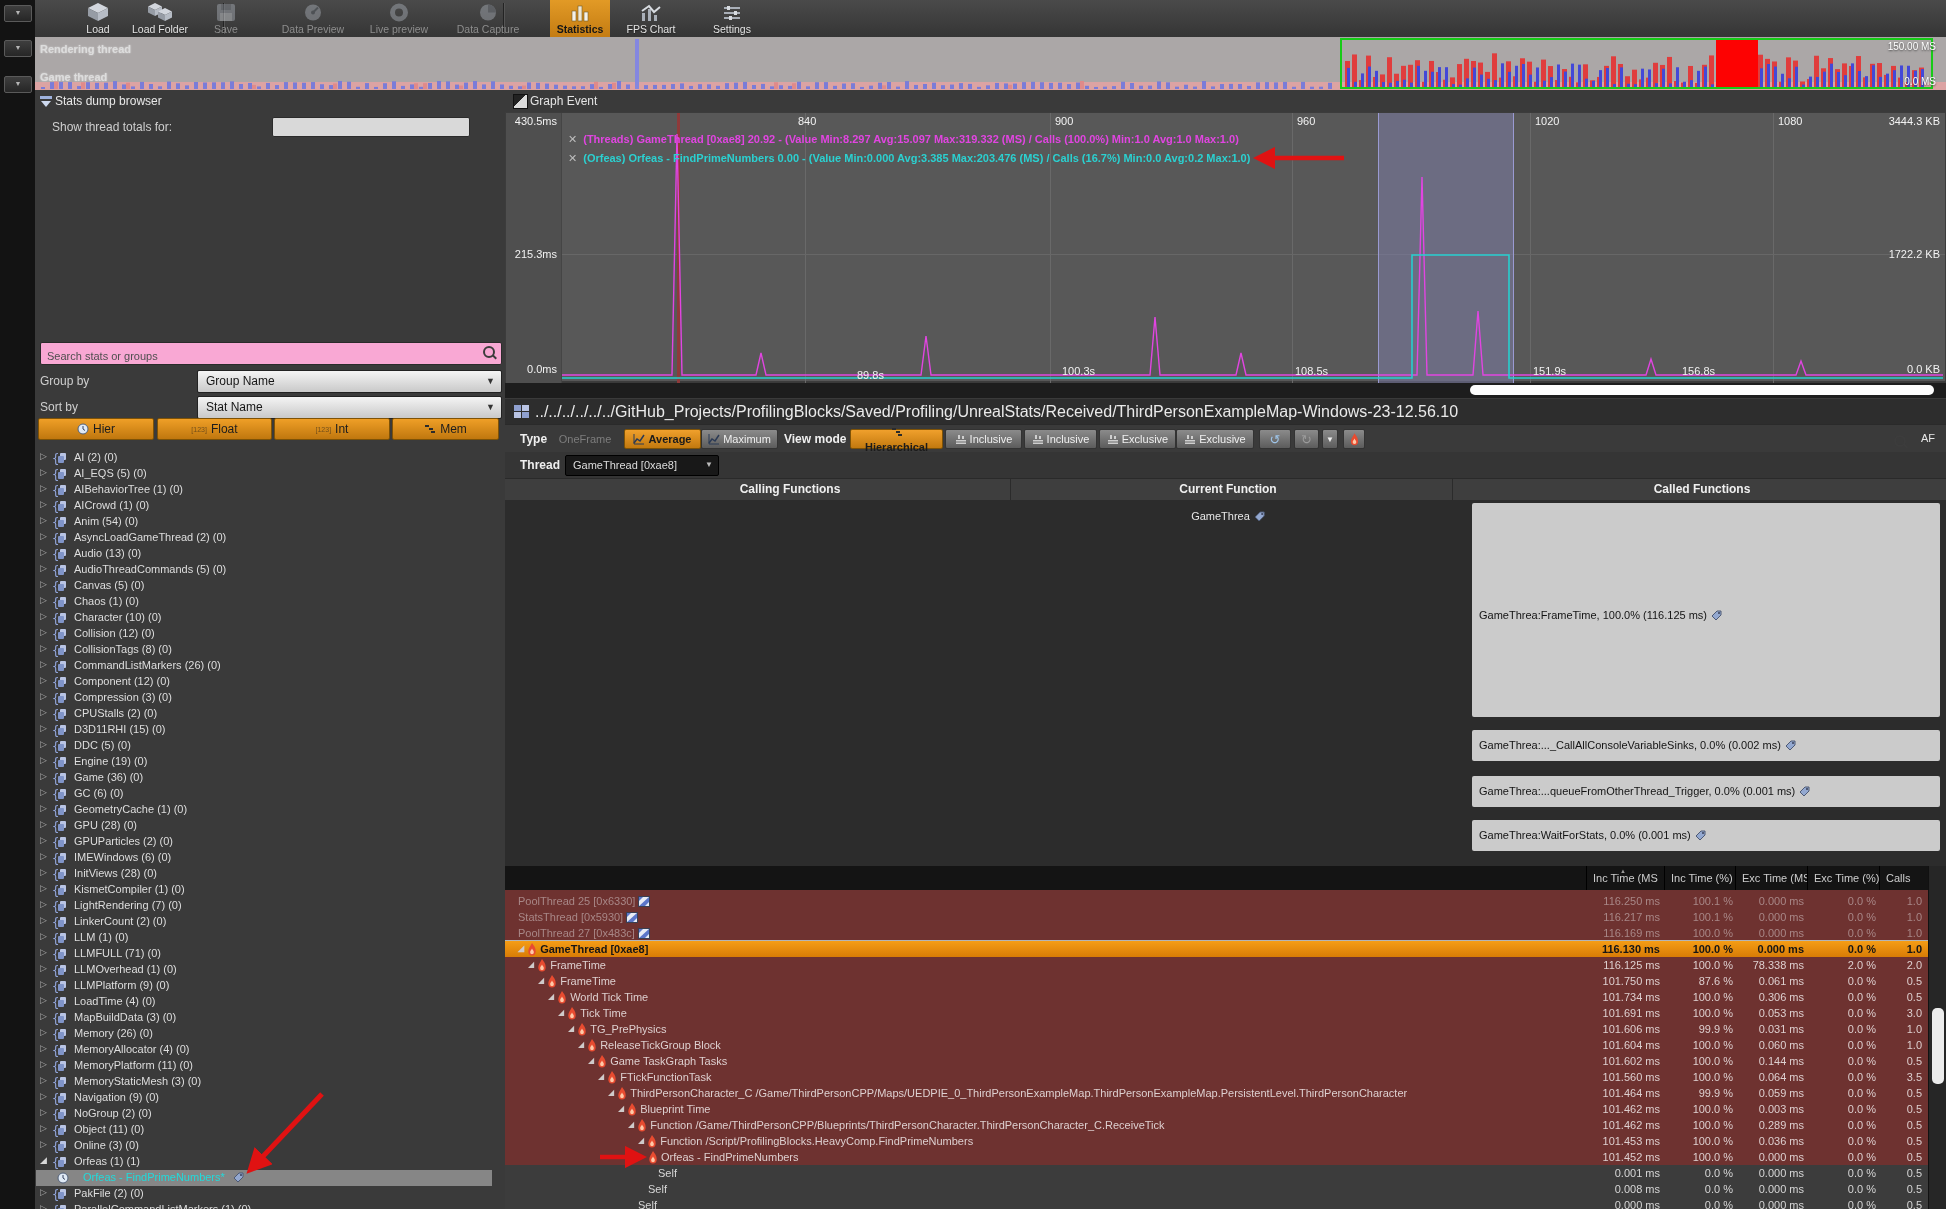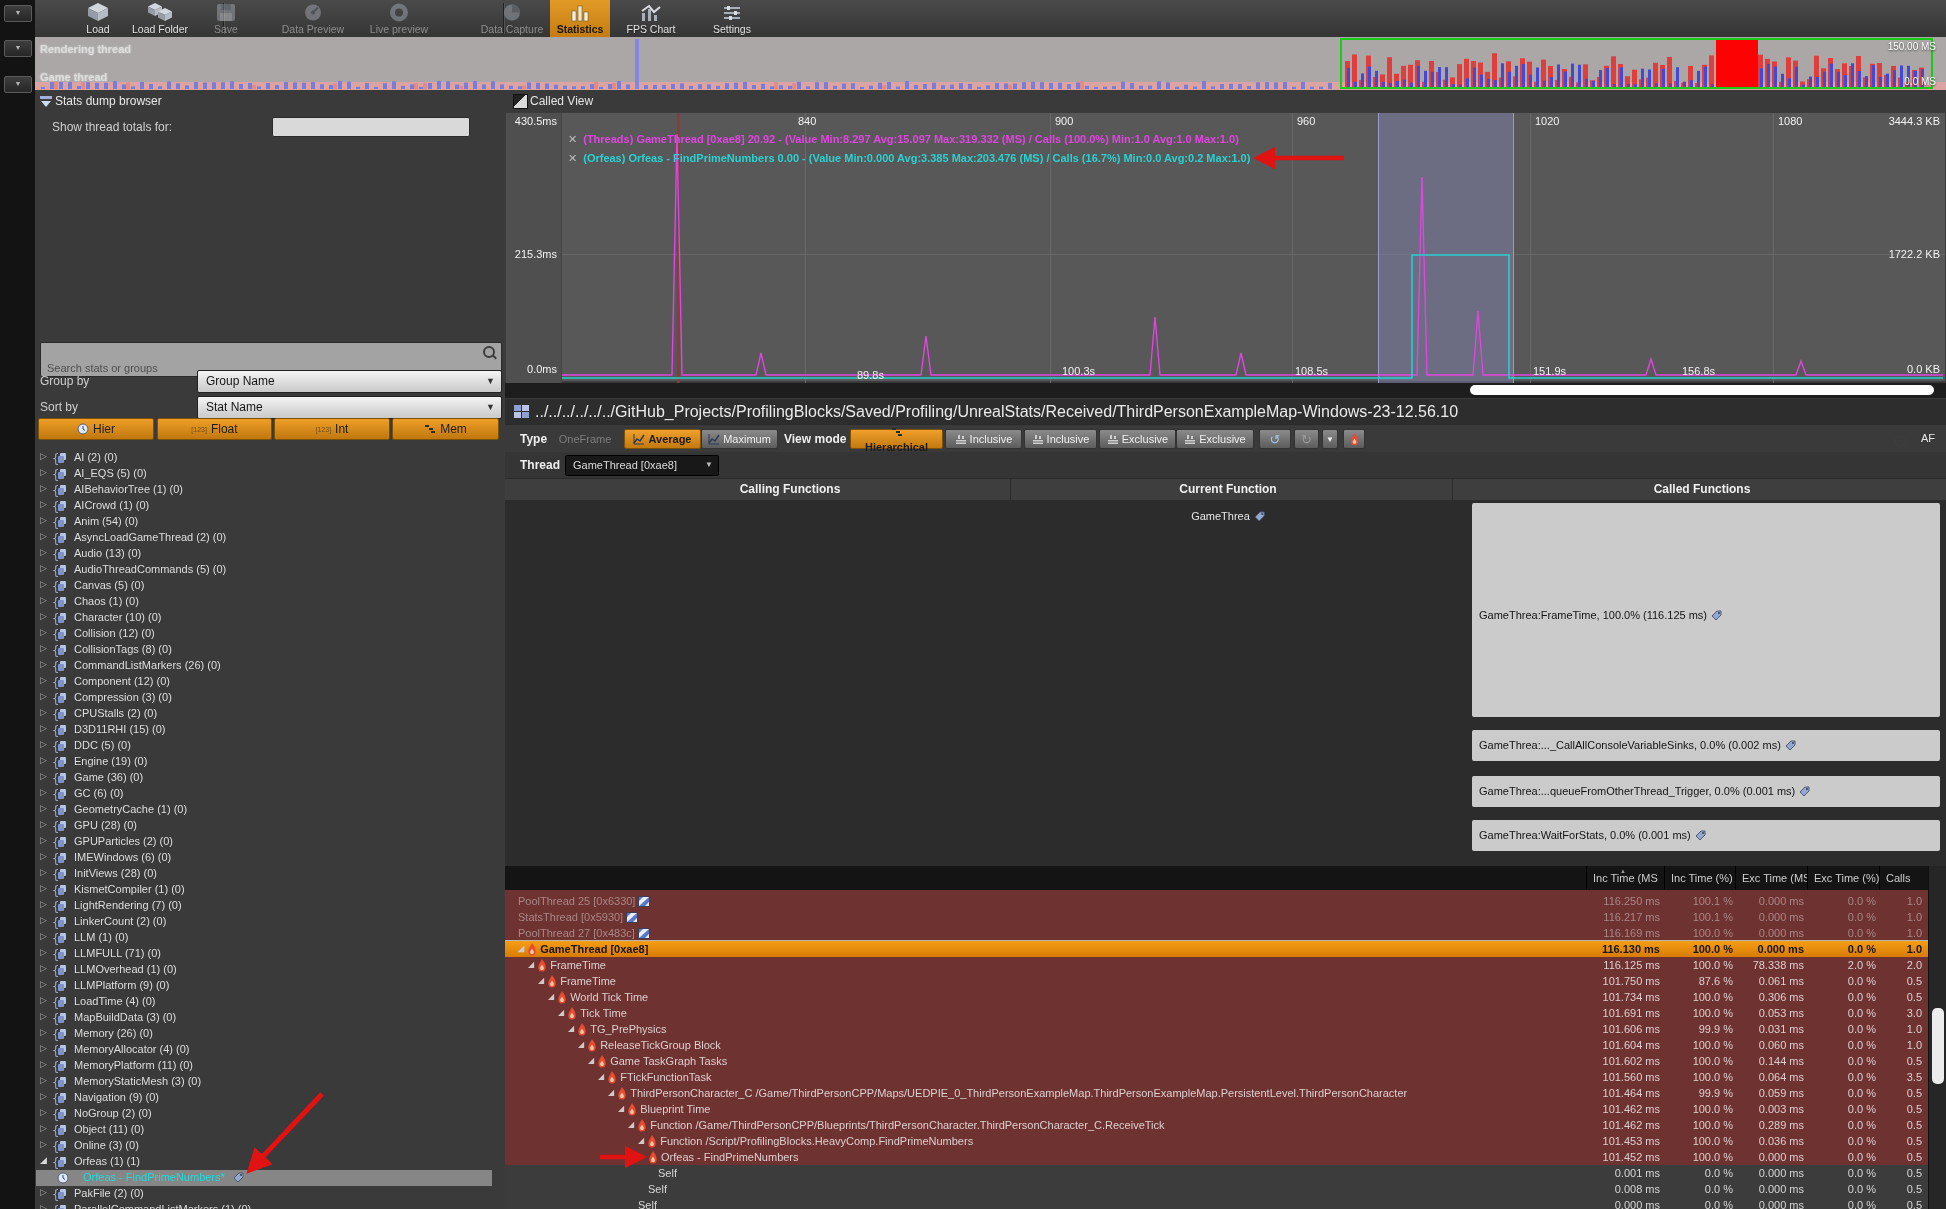--- a/index.html
+++ b/index.html
@@ -22,22 +22,22 @@
   .tb-sep{position:absolute;top:3px;width:1px;height:31px;background:#232323;box-shadow:1px 0 0 #555;}
   
   #timeline{position:absolute;left:35px;top:37px;width:1911px;height:53px;background:#aba7a7;overflow:hidden;}
   .tl-label{position:absolute;font-weight:bold;font-size:11px;text-shadow:0 0 2px rgba(255,255,255,.6);}
   .tl-right{position:absolute;right:10px;color:#fff;font-size:10px;text-shadow:0 1px 2px #444;}
   #tl-green{position:absolute;border:2px solid #17cb17;}
   
   #left-panel{position:absolute;left:35px;top:90px;width:470px;height:1119px;background:#3a3a3a;border-right:1px solid #191919;}
   .panel-title{position:absolute;left:20px;top:4px;font-size:12px;color:#e8e8e8;}
   .lbl{color:#cfcfcf;font-size:12px;position:absolute;}
-  input.flat{background:#a3a3a3;border:1px solid #2b2b2b;border-radius:2px;font-family:"Liberation Sans",sans-serif;
-             font-size:11px;color:#222;padding:16px 20px 0 6px;outline:none;}
+  input.flat{background:#f9a8d4;border:1px solid #2b2b2b;border-radius:2px;font-family:"Liberation Sans",sans-serif;
+             font-size:11px;color:#222;padding:4px 20px 0 6px;outline:none;}
   input.flat::placeholder{color:#4f4f4f;}
   .dropdown{position:absolute;height:21px;background:linear-gradient(#f4f4f4,#c9c9c9);border:1px solid #222;
             border-radius:2px;color:#151515;font-size:12px;line-height:20px;padding-left:8px;}
   .dropdown .dd-arrow{position:absolute;right:6px;top:0;color:#333;font-size:9px;line-height:20px;}
   .obtn{position:absolute;top:0;height:20px;background:linear-gradient(#ef9f27,#c0770e);border:1px solid #7e5206;
         border-radius:2px;color:#1d1d1d;font-size:12px;display:flex;align-items:center;justify-content:center;gap:4px;}
   .obtn .bicon{font-size:7px;color:rgba(30,30,30,.55);}
   #tree{position:absolute;left:0;top:360px;width:470px;height:759px;overflow:hidden;}
   .trow{position:absolute;left:0;width:470px;height:16px;font-size:11px;color:#dedede;white-space:nowrap;}
   .trow .tri{position:absolute;left:5px;top:1px;color:#a8a8a8;font-size:9px;}
@@ -160,21 +160,21 @@
       <span class="tb-label">Data Preview</span>
     </div>
     <div class="tb-item disabled" style="left: 324px; width: 80px;">
       <span>
         <svg width="20" height="19">
           <circle cx="10" cy="9.5" r="6.5" fill="none" stroke="#a9afb8" stroke-width="5"></circle>
         </svg>
       </span>
       <span class="tb-label">Live preview</span>
     </div>
-    <div class="tb-item disabled" style="left: 432px; width: 90px; text-align: right;">
+    <div class="tb-item disabled" style="left: 408px; width: 90px; text-align: right;">
       <span>
         <svg width="20" height="19">
           <circle cx="10" cy="9.5" r="8" fill="#a9afb8"></circle>
           <path d="M10 9.5 L10 1.5 A8 8 0 0 1 18 9.5 Z" fill="#787e87"></path>
         </svg>
       </span>
       <span class="tb-label">Data Capture</span>
     </div>
     <div class="tb-item active" style="left: 515px; width: 60px;">
       <span>
@@ -1140,21 +1140,21 @@
             <rect x="6" y="4" width="6" height="7" rx="1" fill="#8094c8"></rect>
           </svg>
         </span>
         <span class="gname">ParallelCommandListMarkers (1) (0)</span>
       </div>
     </div>
 </div>
 
 <div id="graph-panel">
   <div style="position:absolute;left:8px;top:4px" class="chkicon"></div>
-  <div style="position:absolute;left:25px;top:4px;font-size:12px;color:#e4e4e4">Called View</div>
+  <div style="position:absolute;left:25px;top:4px;font-size:12px;color:#e4e4e4">Graph Event</div>
 
   <div id="plot">
     <div id="grids">
         <div class="vgrid" style="left: 299px;"></div>
         <div class="vgrid" style="left: 544px;"></div>
         <div class="vgrid" style="left: 786px;"></div>
         <div class="vgrid" style="left: 1024px;"></div>
         <div class="vgrid" style="left: 1267px;"></div>
         <div class="hgrid" style="top: 141px;"></div>
       </div>

